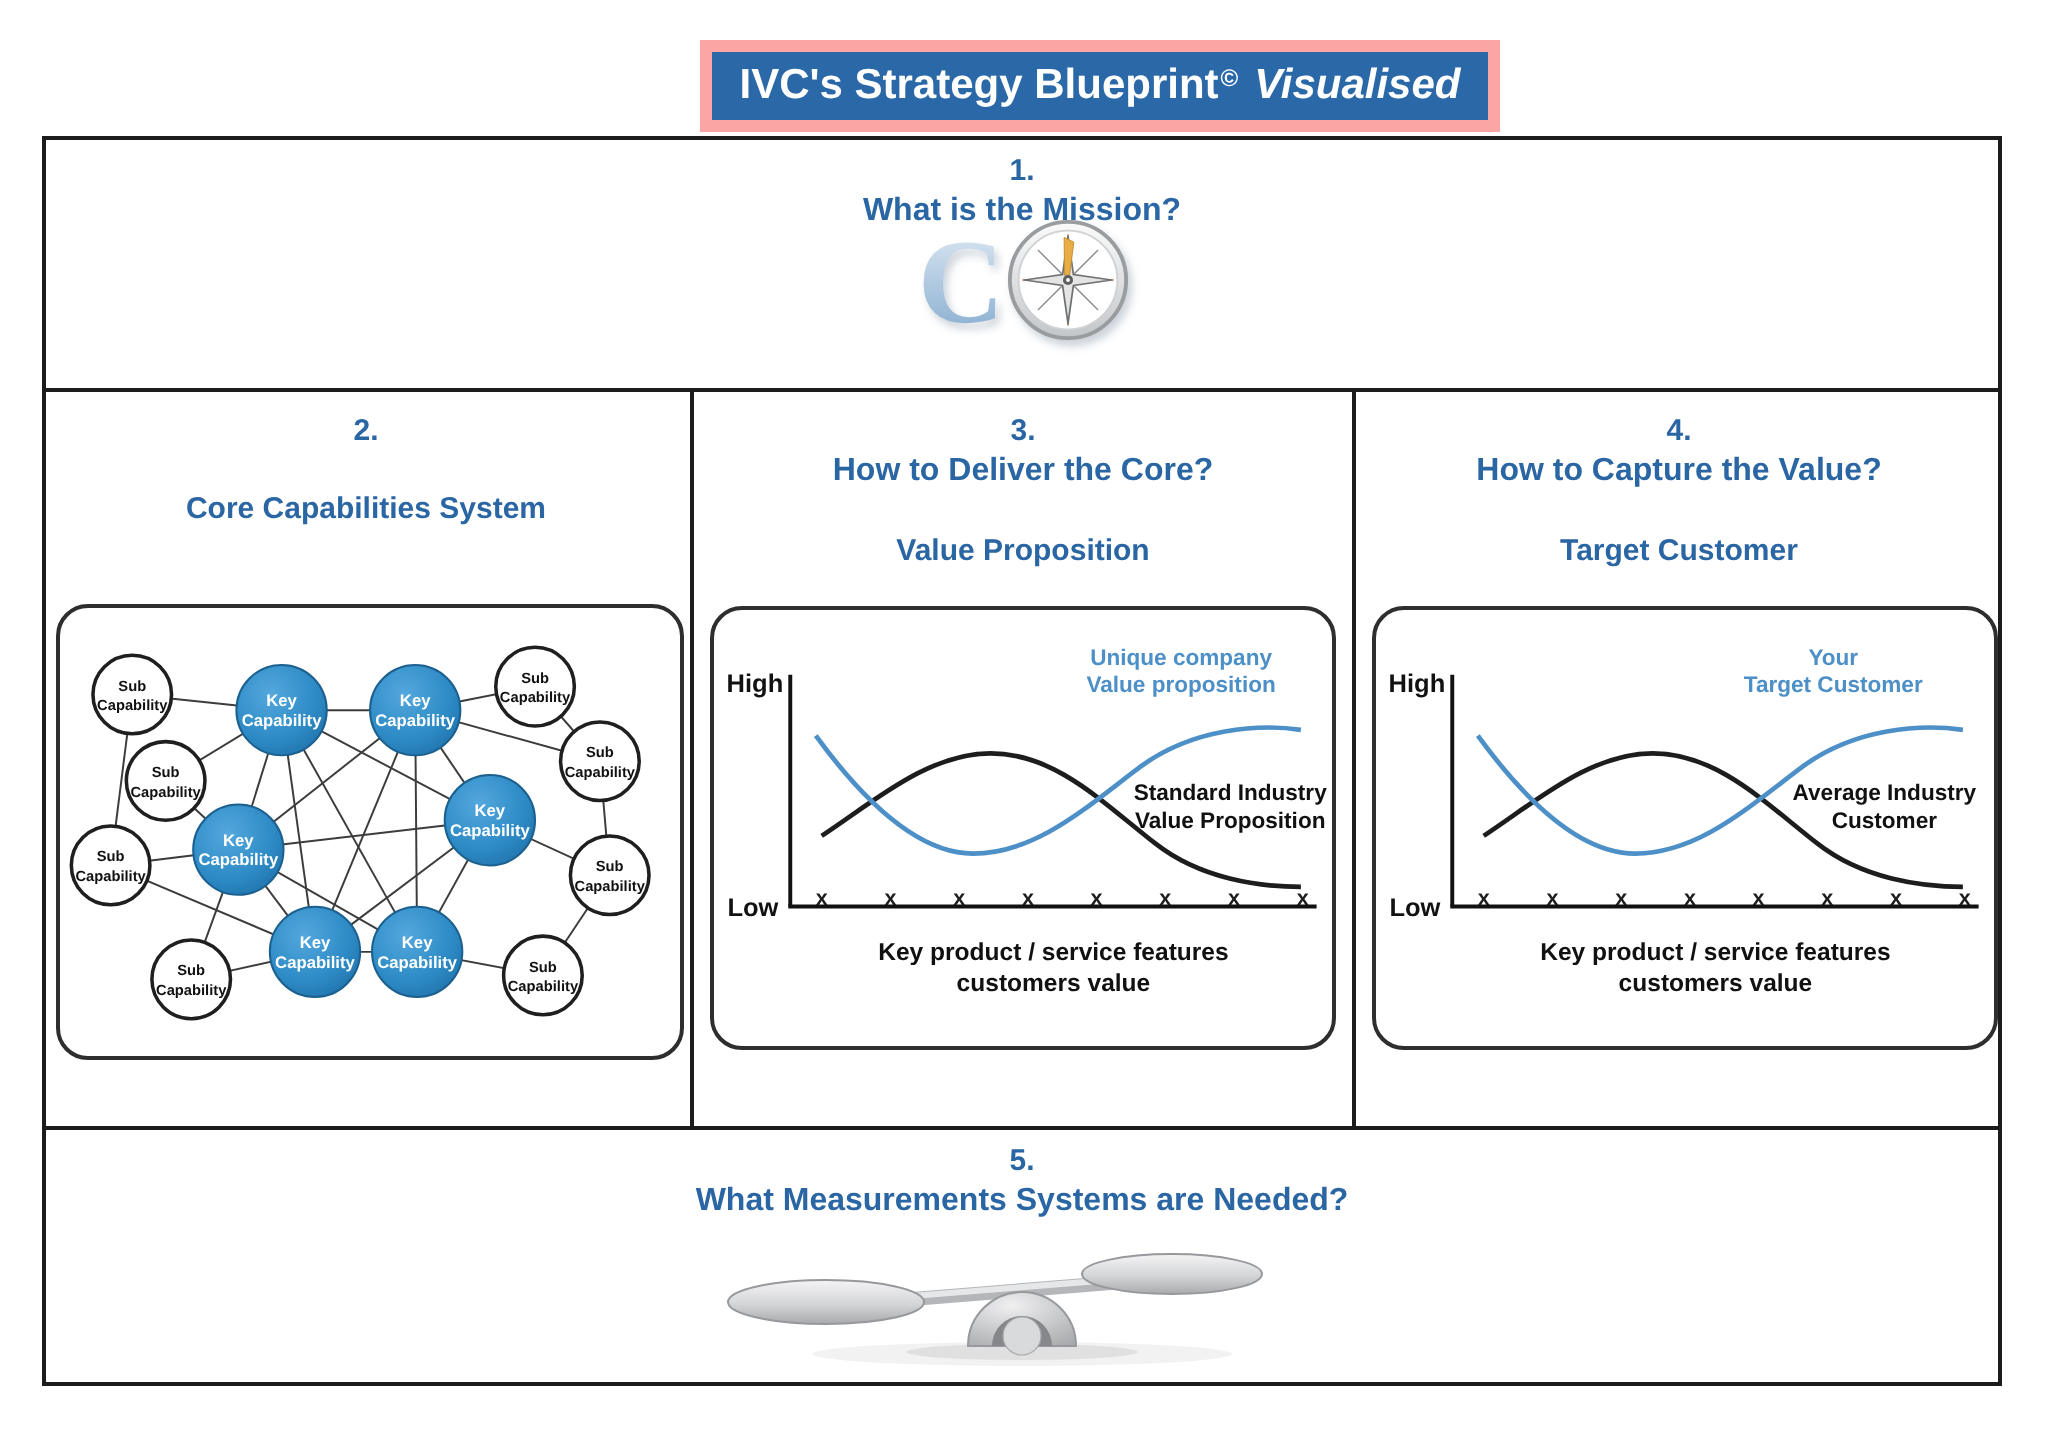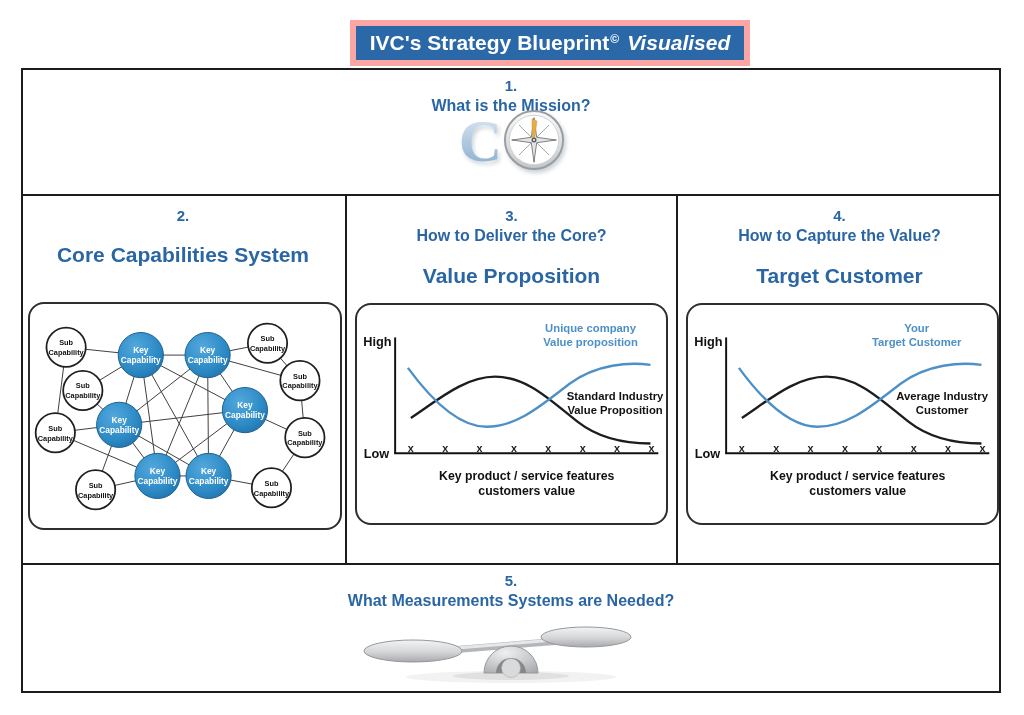--- a/index.html
+++ b/index.html
@@ -24,21 +24,21 @@
   .cell{position:absolute;box-sizing:border-box;}
   #cell-1{left:23px;top:70px;width:976px;height:124px;}
   #cell-2{left:21px;top:196px;width:324px;height:367px;}
   #cell-3{left:347px;top:196px;width:329px;height:367px;}
   #cell-4{left:678px;top:196px;width:323px;height:367px;}
   #cell-5{left:23px;top:565px;width:976px;height:126px;}
 
   .sec-head{position:absolute;left:0;top:10px;width:100%;text-align:center;color:#2b66a4;font-weight:bold;}
   .sec-head .num{font-size:15px;line-height:19px;}
   .sec-head .q{font-size:16px;line-height:21px;}
-  .sec-head .sub{font-size:21px;line-height:21px;margin-top:19px;}
+  .sec-head .sub{font-size:15px;line-height:21px;margin-top:19px;}
   #cell-1 .sec-head{top:6px;}
   #cell-5 .sec-head{top:6px;}
 
   
   .compass-wrap{position:absolute;left:0;top:40px;width:100%;display:flex;align-items:center;justify-content:center;
                 filter:drop-shadow(2px 3px 2px rgba(70,95,120,0.28));}
   .cword{font-family:"Liberation Serif",serif;font-weight:bold;font-size:60px;letter-spacing:3px;line-height:1;
          background:linear-gradient(180deg,#dfeaf4 0%,#b6cde3 45%,#84abce 100%);
          -webkit-background-clip:text;background-clip:text;color:transparent;}
   .compass-svg{margin:0 -2px;transform:translateY(-1px);}

